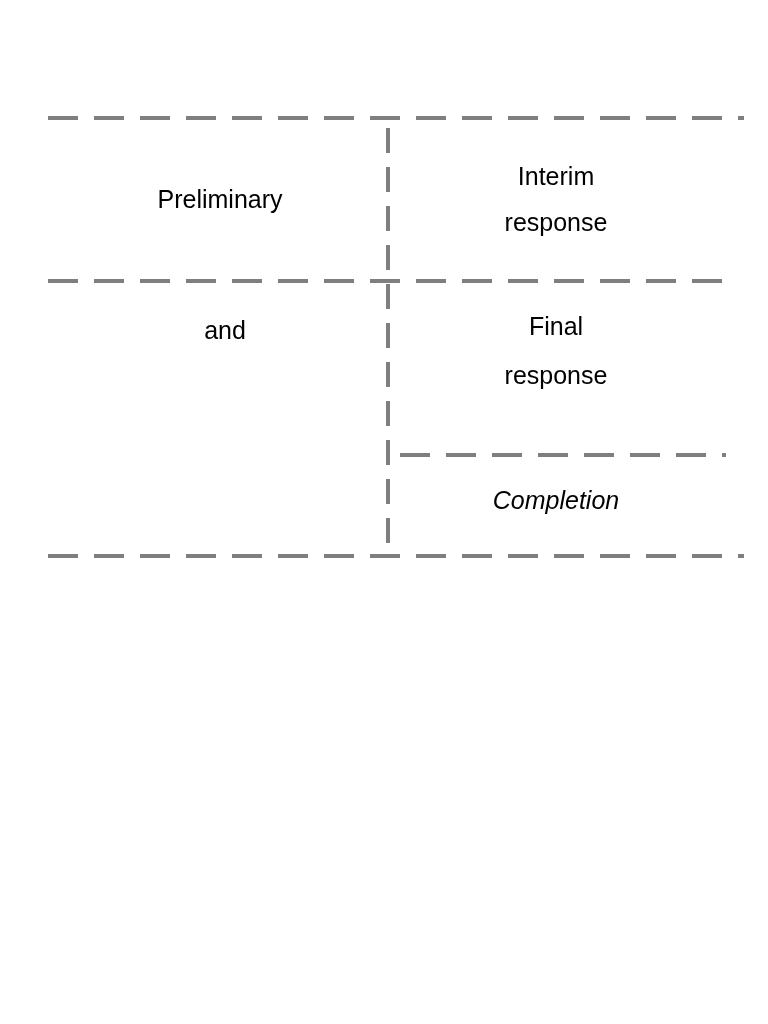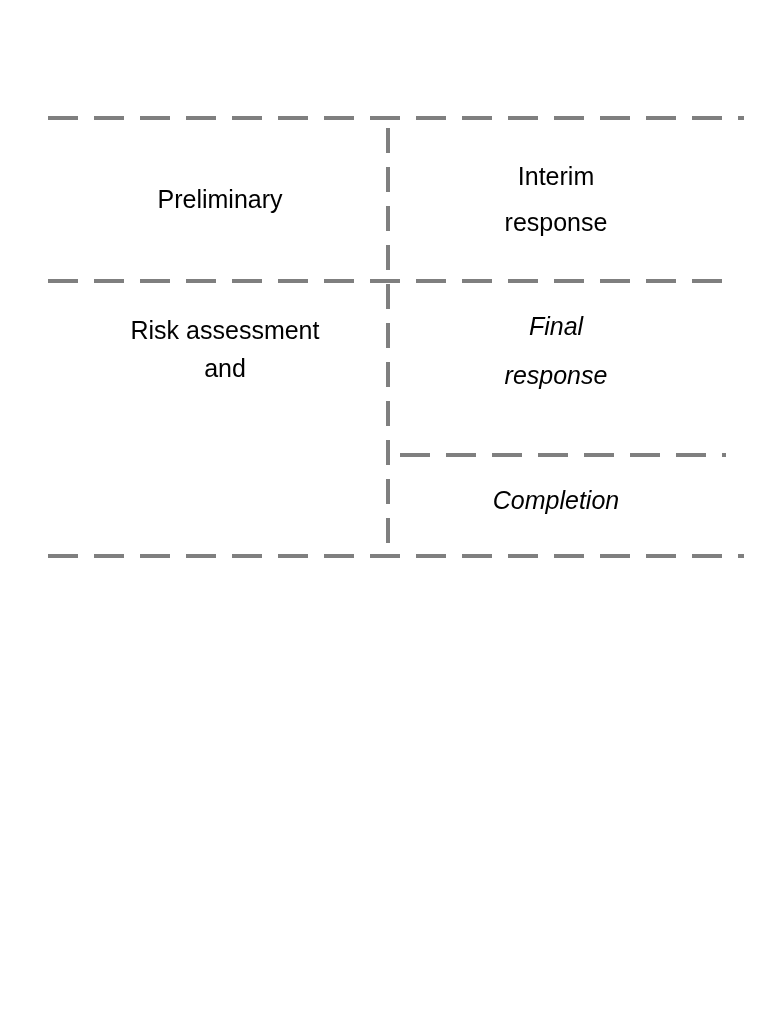--- a/index.html
+++ b/index.html
@@ -83,21 +83,20 @@
     box-sizing: border-box;
   }
   #cell-risk .ln-1 { margin-bottom: 13px; }
   #cell-risk .ln-2 { margin-bottom: 31px; }
 
   #cell-final {
     left: 396px; top: 292px;  width: 320px; height: 150px;
     justify-content: flex-start;
     padding-top: 22px;
     box-sizing: border-box;
-    font-style: italic;
   }
   #cell-final .ln + .ln { margin-top: 24px; }
 
   #cell-completion {
     left: 396px; top: 470px;  width: 320px; height: 60px; font-style: italic;
   }
 
   
   .footer {
     position: absolute;
@@ -121,21 +120,20 @@
   <div class="cell" id="cell-preliminary">
     <span class="ln ln-1">Preliminary</span>
   </div>
 
   <div class="cell" id="cell-interim">
     <span class="ln ln-1">Interim</span>
     <span class="ln ln-2">response</span>
   </div>
 
   <div class="cell" id="cell-risk">
-    <span class="ln ln-1">Risk assessment</span>
     <span class="ln ln-2">and</span>
   </div>
 
   <div class="cell" id="cell-final">
     <span class="ln ln-1">Final</span>
     <span class="ln ln-2">response</span>
   </div>
 
   <div class="cell" id="cell-completion">
     <span class="ln ln-1">Completion</span>

